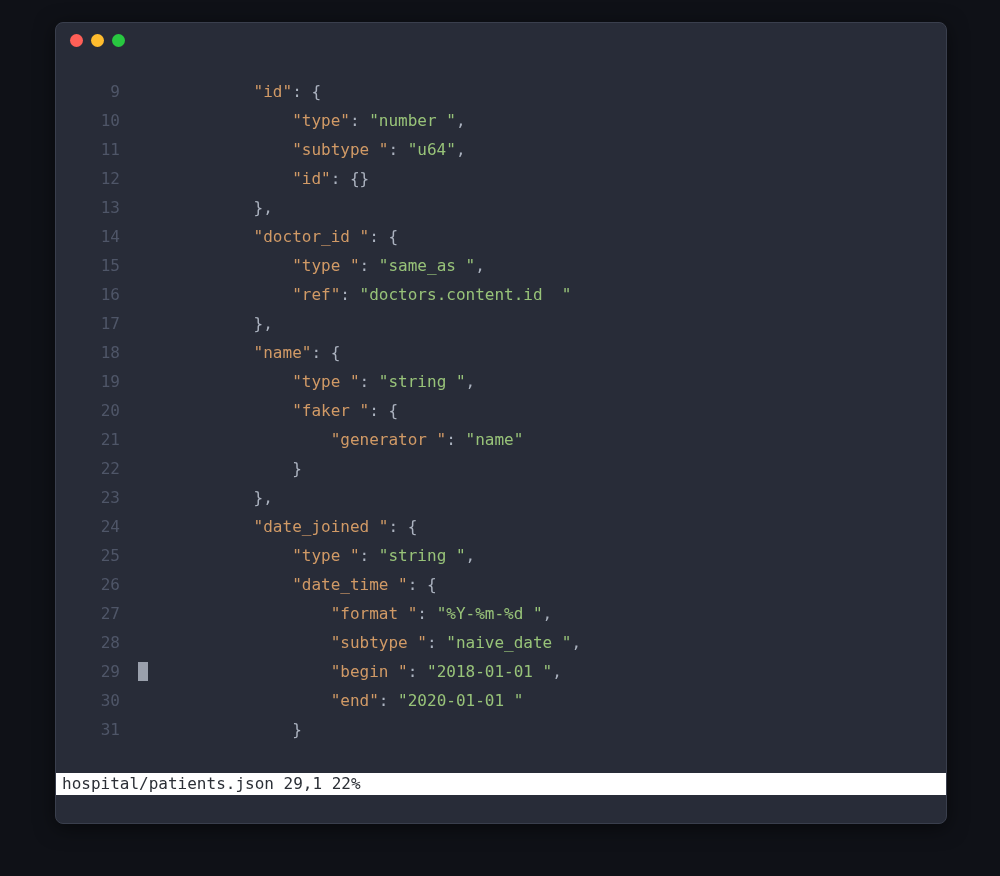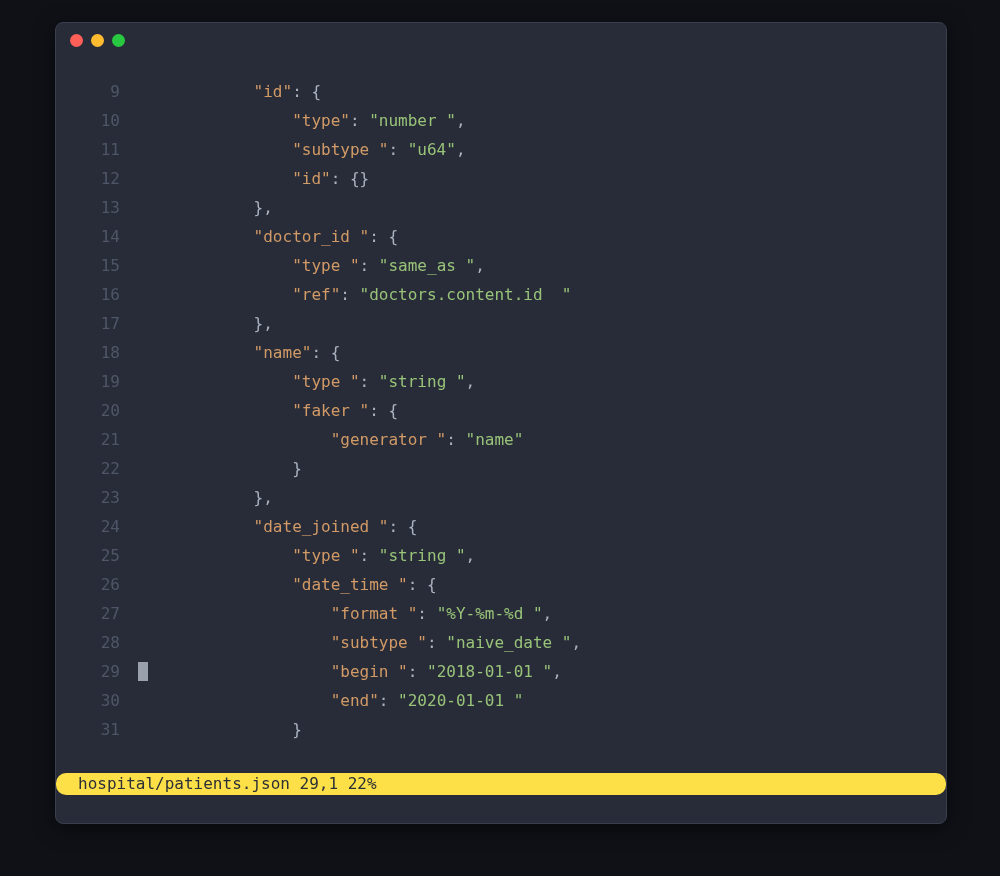--- a/index.html
+++ b/index.html
@@ -67,27 +67,26 @@
   .cursor-block {
     background: #9aa0ac;
     color: #9aa0ac;
   }
   .statusbar {
     position: absolute;
     left: 0;
     right: 0;
     bottom: 28px;
     height: 22px;
-    background: #fde047;
+    background: #ffffff;
     color: #2b2f36;
     font-size: 16px;
     line-height: 22px;
-    padding-left: 22px;
+    padding-left: 6px;
     font-family: "Menlo","Consolas","DejaVu Sans Mono",monospace;
-    border-radius: 10px;
   }
 </style>
 </head>
 <body>
 
 <div class="window">
   <div class="titlebar">
     <div class="traffic" style="background:#ff5f57"></div>
     <div class="traffic" style="background:#febc2e"></div>
     <div class="traffic" style="background:#28c840"></div>

